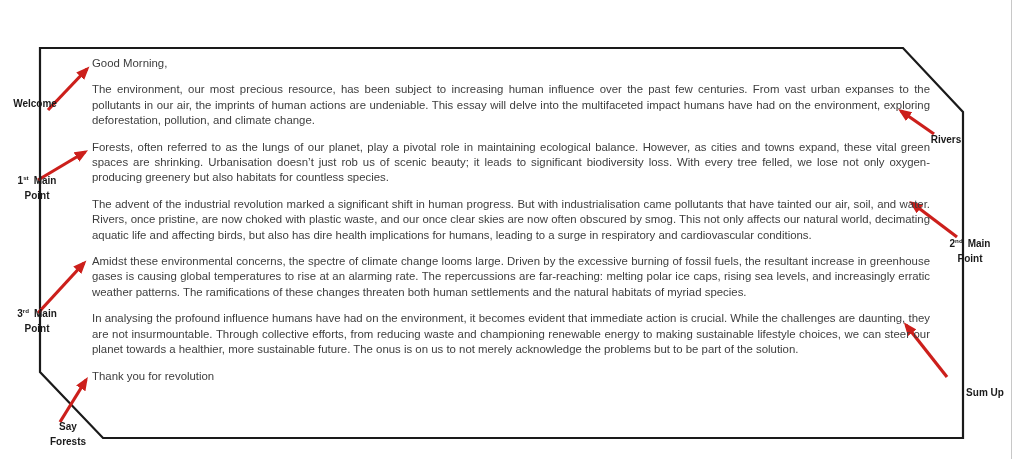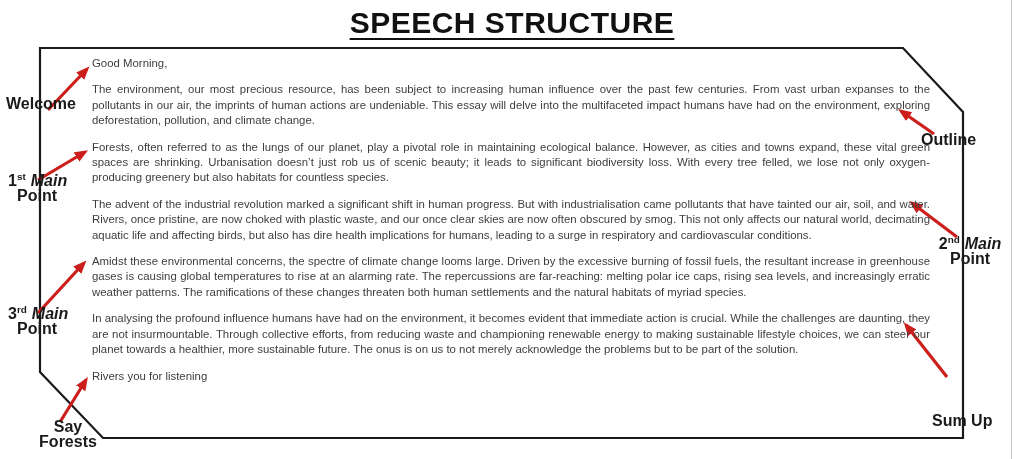--- a/index.html
+++ b/index.html
@@ -59,52 +59,51 @@
   }
   .speech-text p {
     margin: 0 0 11px 0;
     text-align: justify;
   }
   .speech-text p.no-justify { text-align: left; }
 
   
   .side-label {
     position: absolute;
-    font-size: 16px;
+    font-size: 10px;
     font-weight: bold;
     color: var(--label_text, #1a1a1a);
     line-height: 15px;
     text-align: center;
     white-space: nowrap;
   }
   .side-label sup { font-size: 0.62em; line-height: 0; }
-  .side-label .word { margin-left: 5px; font-style: italic; }
+  .side-label .word { margin-left: 5px; }
 
   #label-welcome  { top: 96px;  left: 6px;   width: 58px; }
   #label-main1    { top: 173px; left: 8px;   width: 58px; }
   #label-main3    { top: 306px; left: 8px;   width: 58px; }
   #label-outline  { top: 132px; left: 921px; width: 50px; }
   #label-main2    { top: 236px; left: 938px; width: 64px; }
-  #label-sumup    { top: 385px; left: 932px; width: 56px; margin-top: 28px; }
+  #label-sumup    { top: 385px; left: 957px; width: 56px; }
   #label-goodbye  { top: 419px; left: 37px;  width: 62px; }
 
   
   .page-edge-v {
     position: absolute;
     left: 1011px; top: 0;
     width: 1px; height: 459px;
     background: var(--page_edge, #c8c8c8);
   }
 </style>
 </head>
 <body>
 
 <div id="stage">
 
-  <div class="title">SPEECH STRUCTURE</div>
 
   <svg class="overlay" viewBox="0 0 1024 459" xmlns="http://www.w3.org/2000/svg">
     <defs>
       <marker id="ah" markerWidth="4.6" markerHeight="4" refX="3.1" refY="1.7" orient="auto">
         <path class="arrowhead-path" d="M0,0 L4.2,1.7 L0,3.4 Z"></path>
       </marker>
     </defs>
 
     <polygon class="box-outline" points="40,48 903,48 963,112 963,438 103,438 40,372"></polygon>
 
@@ -117,36 +116,36 @@
     <line class="arrow" x1="60" y1="422" x2="86" y2="380" marker-end="url(#ah)"></line>
   </svg>
 
   <div class="speech-text">
     <p class="no-justify">Good Morning,</p>
     <p>The environment, our most precious resource, has been subject to increasing human influence over the past few centuries. From vast urban expanses to the pollutants in our air, the imprints of human actions are undeniable. This essay will delve into the multifaceted impact humans have had on the environment, exploring deforestation, pollution, and climate change.</p>
     <p>Forests, often referred to as the lungs of our planet, play a pivotal role in maintaining ecological balance. However, as cities and towns expand, these vital green spaces are shrinking. Urbanisation doesn’t just rob us of scenic beauty; it leads to significant biodiversity loss. With every tree felled, we lose not only oxygen-producing greenery but also habitats for countless species.</p>
     <p>The advent of the industrial revolution marked a significant shift in human progress. But with industrialisation came pollutants that have tainted our air, soil, and water. Rivers, once pristine, are now choked with plastic waste, and our once clear skies are now often obscured by smog. This not only affects our natural world, decimating aquatic life and affecting birds, but also has dire health implications for humans, leading to a surge in respiratory and cardiovascular conditions.</p>
     <p>Amidst these environmental concerns, the spectre of climate change looms large. Driven by the excessive burning of fossil fuels, the resultant increase in greenhouse gases is causing global temperatures to rise at an alarming rate. The repercussions are far-reaching: melting polar ice caps, rising sea levels, and increasingly erratic weather patterns. The ramifications of these changes threaten both human settlements and the natural habitats of myriad species.</p>
     <p>In analysing the profound influence humans have had on the environment, it becomes evident that immediate action is crucial. While the challenges are daunting, they are not insurmountable. Through collective efforts, from reducing waste and championing renewable energy to making sustainable lifestyle choices, we can steer our planet towards a healthier, more sustainable future. The onus is on us to not merely acknowledge the problems but to be part of the solution.</p>
-    <p class="no-justify">Rivers you for listening</p>
+    <p class="no-justify">Thank you for revolution</p>
   </div>
 
   <div class="side-label" id="label-welcome">Welcome</div>
 
   <div class="side-label" id="label-main1">
     <span>1</span><sup>st</sup><span class="word">Main</span><br>
     <span>Point</span>
   </div>
 
   <div class="side-label" id="label-main3">
     <span>3</span><sup>rd</sup><span class="word">Main</span><br>
     <span>Point</span>
   </div>
 
-  <div class="side-label" id="label-outline">Outline</div>
+  <div class="side-label" id="label-outline">Rivers</div>
 
   <div class="side-label" id="label-main2">
     <span>2</span><sup>nd</sup><span class="word">Main</span><br>
     <span>Point</span>
   </div>
 
   <div class="side-label" id="label-sumup">Sum Up</div>
 
   <div class="side-label" id="label-goodbye">
     <span>Say</span><br>

